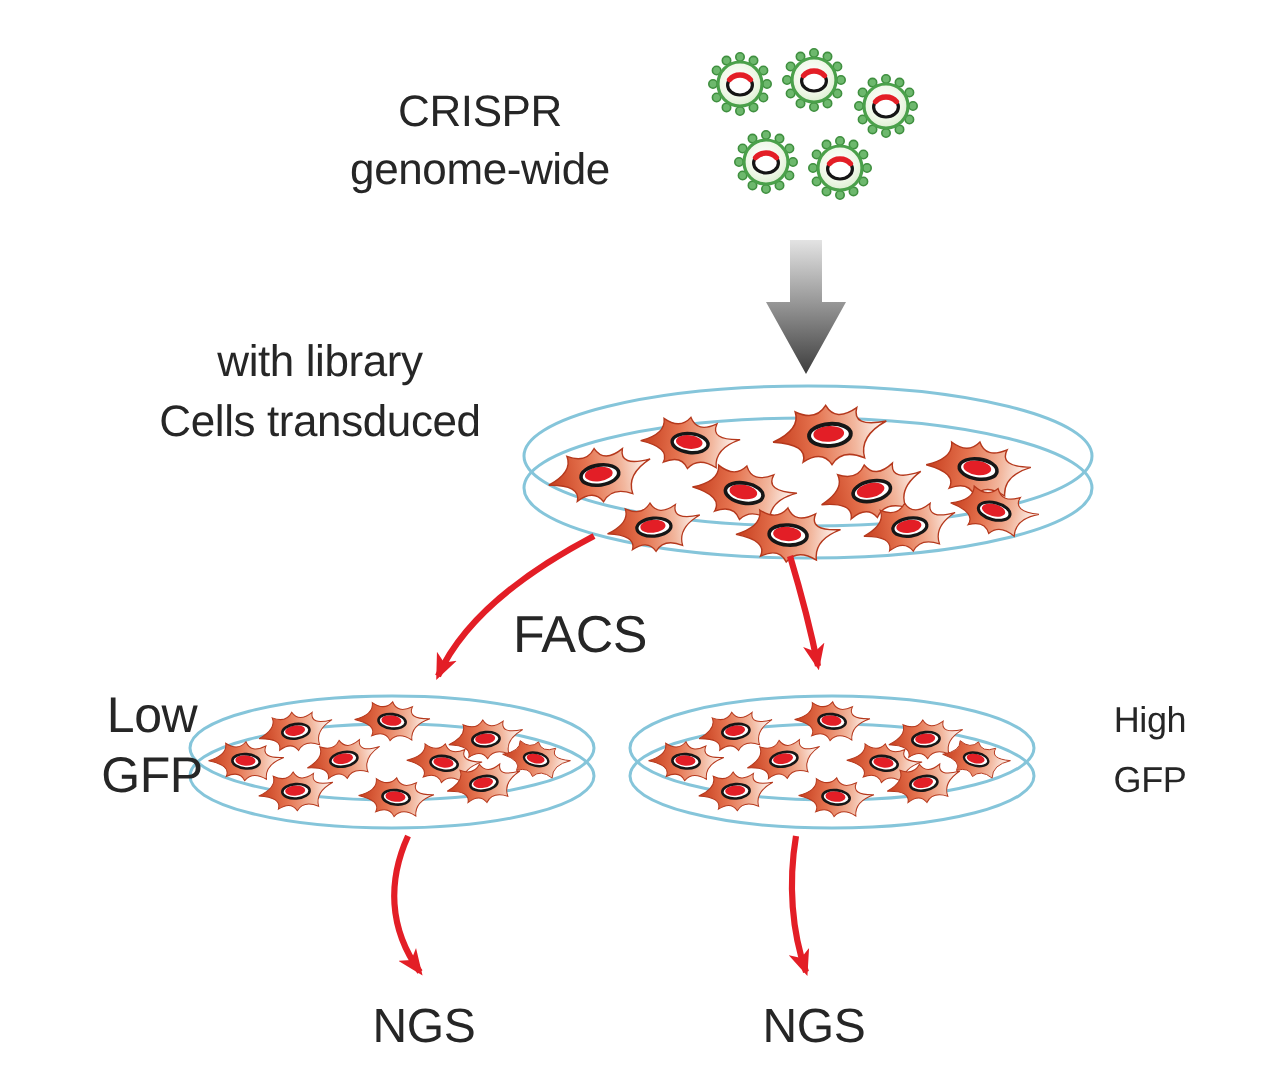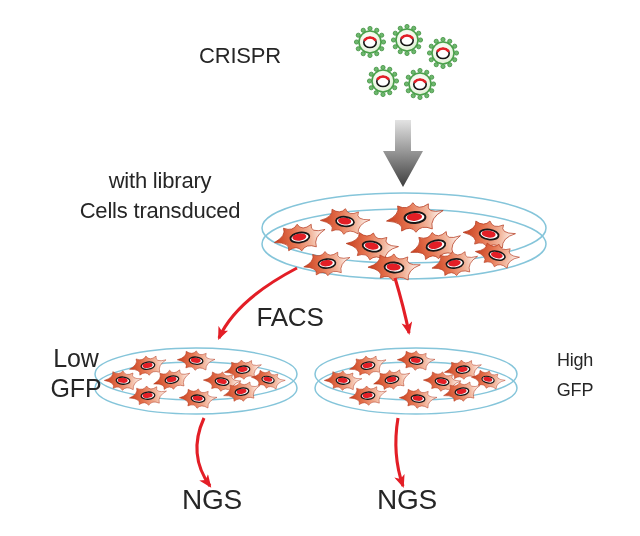--- a/index.html
+++ b/index.html
@@ -20,21 +20,21 @@
     color:var(--text,#262626);
     text-align:center;
     letter-spacing:-0.2px;
   }
   .label span{display:block;}
   .title-label{left:133px;top:15px;width:214px;font-size:22px;line-height:29px;margin-top:26px;}
   .transduced-label{left:53px;top:166px;width:214px;font-size:22px;line-height:30px;}
   .facs-label{left:240px;top:302px;width:100px;font-size:26px;}
   .lowgfp-label{left:4px;top:343px;width:64px;font-size:25px;line-height:30px;margin-left:40px;}
   .highgfp-label{left:540px;top:345px;width:70px;font-size:18px;line-height:30px;}
-  .ngs-label{top:484px;width:100px;font-size:28px;}
+  .ngs-label{top:500px;width:100px;font-size:24px;}
   .ngs-left{left:162px;}
   .ngs-right{left:357px;}
 </style>
 </head>
 <body style="--bg: #ffffff; --text: #262626; --arrow-red: #e31e26; --dish-blue: #85c5da; --virus-green: #4aa04a; --cell-red: #d2451f; --gray-arrow: #3d3d3d;">
 
 <div class="stage">
 
   <svg width="640" height="536" viewBox="0 0 640 536">
     <defs>
@@ -149,20 +149,21 @@
       <use href="#cell" transform="translate(462,392) rotate(-9) scale(0.72)"></use>
       <use href="#cell" transform="translate(488,380) rotate(12) scale(0.65)"></use>
     </g>
 
     <path d="M204,418 C194,440 194,464 210,486" fill="none" stroke="var(--arrow-red,#e31e26)" stroke-width="3.1" marker-end="url(#redHead)"></path>
     <path d="M398,418 C394,442 396,466 403,486" fill="none" stroke="var(--arrow-red,#e31e26)" stroke-width="3.1" marker-end="url(#redHead)"></path>
   </svg>
 
   <div class="label title-label">
     <span>CRISPR</span>
+    <span>genome-wide</span>
   </div>
 
   <div class="label transduced-label">
     <span>with library</span>
     <span>Cells transduced</span>
   </div>
 
   <div class="label facs-label">FACS</div>
 
   <div class="label lowgfp-label">

